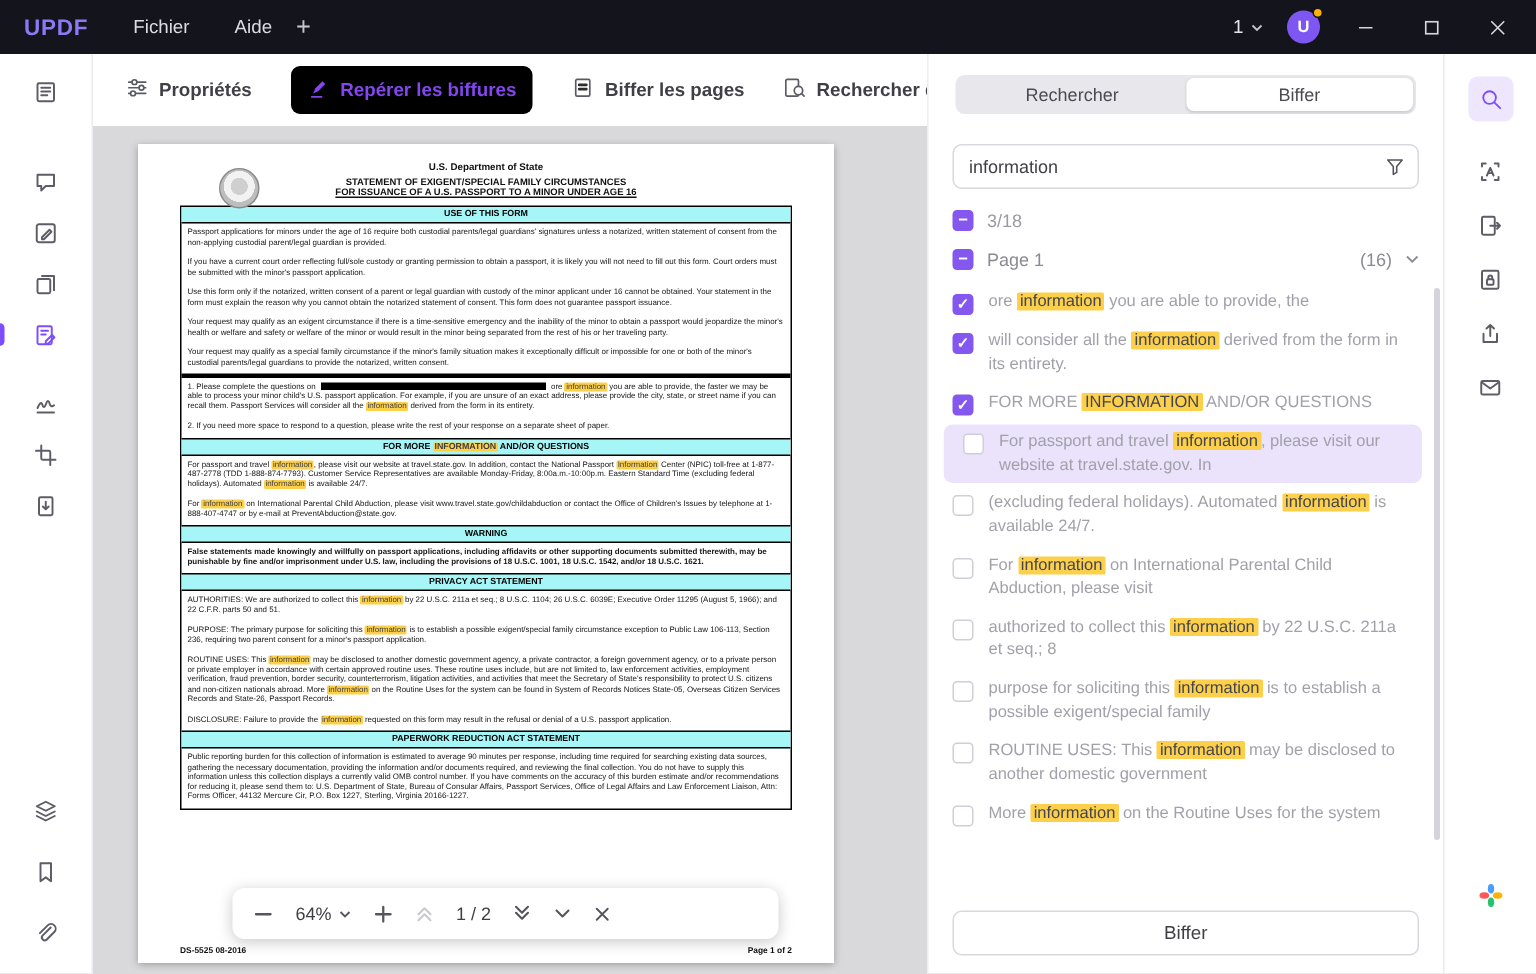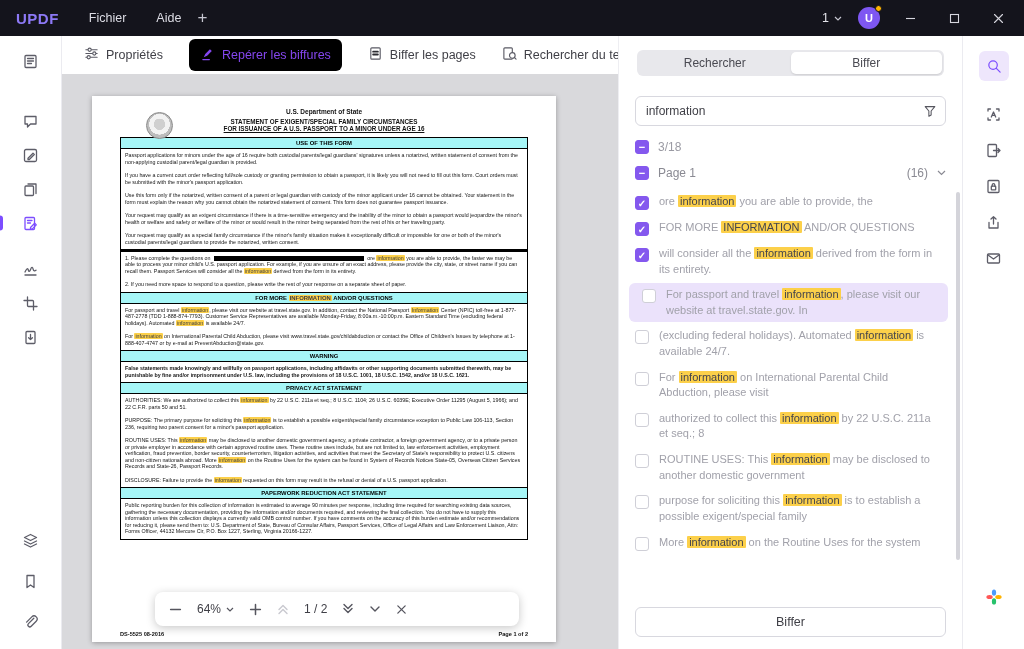--- a/index.html
+++ b/index.html
@@ -30,21 +30,21 @@
   .rail-bottom { margin-top:auto; padding-bottom:10px; display:flex; flex-direction:column; align-items:center; gap:7px; }
 
   
   .right-rail { position:absolute; right:0; top:36px; width:62px; bottom:0; background:#fff; border-left:1px solid #ebebf0; display:flex; flex-direction:column; align-items:center; padding-top:12px; z-index:20; }
   .right-rail .rail-item { height:36px; }
   .rail-chip { width:30px; height:30px; border-radius:6px; background:#eee6fc; display:flex; align-items:center; justify-content:center; }
   .rail-chip svg { stroke:#7c4dff; }
   .right-rail .rail-bottom { padding-bottom:34px; }
 
   
-  .toolbar { position:absolute; left:62px; top:36px; width:556px; height:38px; background:#fff; display:flex; align-items:center; padding-left:22px; gap:26px; white-space:nowrap; overflow:hidden; z-index:10; }
+  .toolbar { position:absolute; left:62px; top:36px; width:556px; height:48px; background:#fff; display:flex; align-items:center; padding-left:22px; gap:26px; white-space:nowrap; overflow:hidden; z-index:10;font-weight:bold; }
   .tb-btn { display:flex; align-items:center; gap:7px; font-size:12.5px; color:#3f3f46; flex:none; }
   .tb-btn svg { stroke:#5a5a64; fill:none; stroke-width:1.2; stroke-linecap:round; stroke-linejoin:round; }
   .tb-btn.active { background:#000000; border-radius:6px; padding:7px 11px; color:#8446ee; }
   .tb-btn.active svg { stroke:#8446ee; }
 
   
   .doc-area { position:absolute; left:62px; top:86px; width:556px; bottom:0; background:#d9d9dc; overflow:hidden; }
   .page { position:absolute; left:30px; top:10px; width:464px; height:546px; background:#fff; box-shadow:0 1px 5px rgba(0,0,0,.3); overflow:hidden; }
   .page-header { position:relative; margin:12px 28px 4px; text-align:center; }
   .seal { position:absolute; left:26px; top:4px; width:27px; height:27px; border-radius:50%; border:1px solid #8a8a8a; background:radial-gradient(circle at 50% 45%, #cfcfcf 0 30%, #f2f2f2 31% 55%, #bdbdbd 56% 100%); }
@@ -347,49 +347,49 @@
         <path d="M1 1l3.5 3.5L8 1" stroke="#8a8a93" stroke-width="1.2" fill="none"></path>
       </svg>
   </div>
   <div id="results-list">
       <div class="result-row">
         <span class="cb checked"></span>
         <div class="result-text">ore <span class="hl">information</span> you are able to provide, the</div>
       </div>
       <div class="result-row">
         <span class="cb checked"></span>
+        <div class="result-text">will consider all the <span class="hl">information</span> derived from the form in its entirety.</div>
+      </div>
+      <div class="result-row">
+        <span class="cb checked"></span>
         <div class="result-text">FOR MORE <span class="hl">INFORMATION</span> AND/OR QUESTIONS</div>
       </div>
-      <div class="result-row">
-        <span class="cb checked"></span>
-        <div class="result-text">will consider all the <span class="hl">information</span> derived from the form in its entirety.</div>
-      </div>
       <div class="result-row selected">
         <span class="cb"></span>
         <div class="result-text">For passport and travel <span class="hl">information</span>, please visit our website at travel.state.gov. In</div>
       </div>
       <div class="result-row">
         <span class="cb"></span>
         <div class="result-text">(excluding federal holidays). Automated <span class="hl">information</span> is available 24/7.</div>
       </div>
       <div class="result-row">
         <span class="cb"></span>
         <div class="result-text">For <span class="hl">information</span> on International Parental Child Abduction, please visit</div>
       </div>
       <div class="result-row">
         <span class="cb"></span>
         <div class="result-text">authorized to collect this <span class="hl">information</span> by 22 U.S.C. 211a et seq.; 8</div>
       </div>
       <div class="result-row">
         <span class="cb"></span>
+        <div class="result-text">purpose for soliciting this <span class="hl">information</span> is to establish a possible exigent/special family</div>
+      </div>
+      <div class="result-row">
+        <span class="cb"></span>
         <div class="result-text">ROUTINE USES: This <span class="hl">information</span> may be disclosed to another domestic government</div>
-      </div>
-      <div class="result-row">
-        <span class="cb"></span>
-        <div class="result-text">purpose for soliciting this <span class="hl">information</span> is to establish a possible exigent/special family</div>
       </div>
       <div class="result-row">
         <span class="cb"></span>
         <div class="result-text">More <span class="hl">information</span> on the Routine Uses for the system</div>
       </div>
     </div>
   <div class="scroll-thumb"></div>
   <div class="redact-btn">Biffer</div>
 </div>
 

